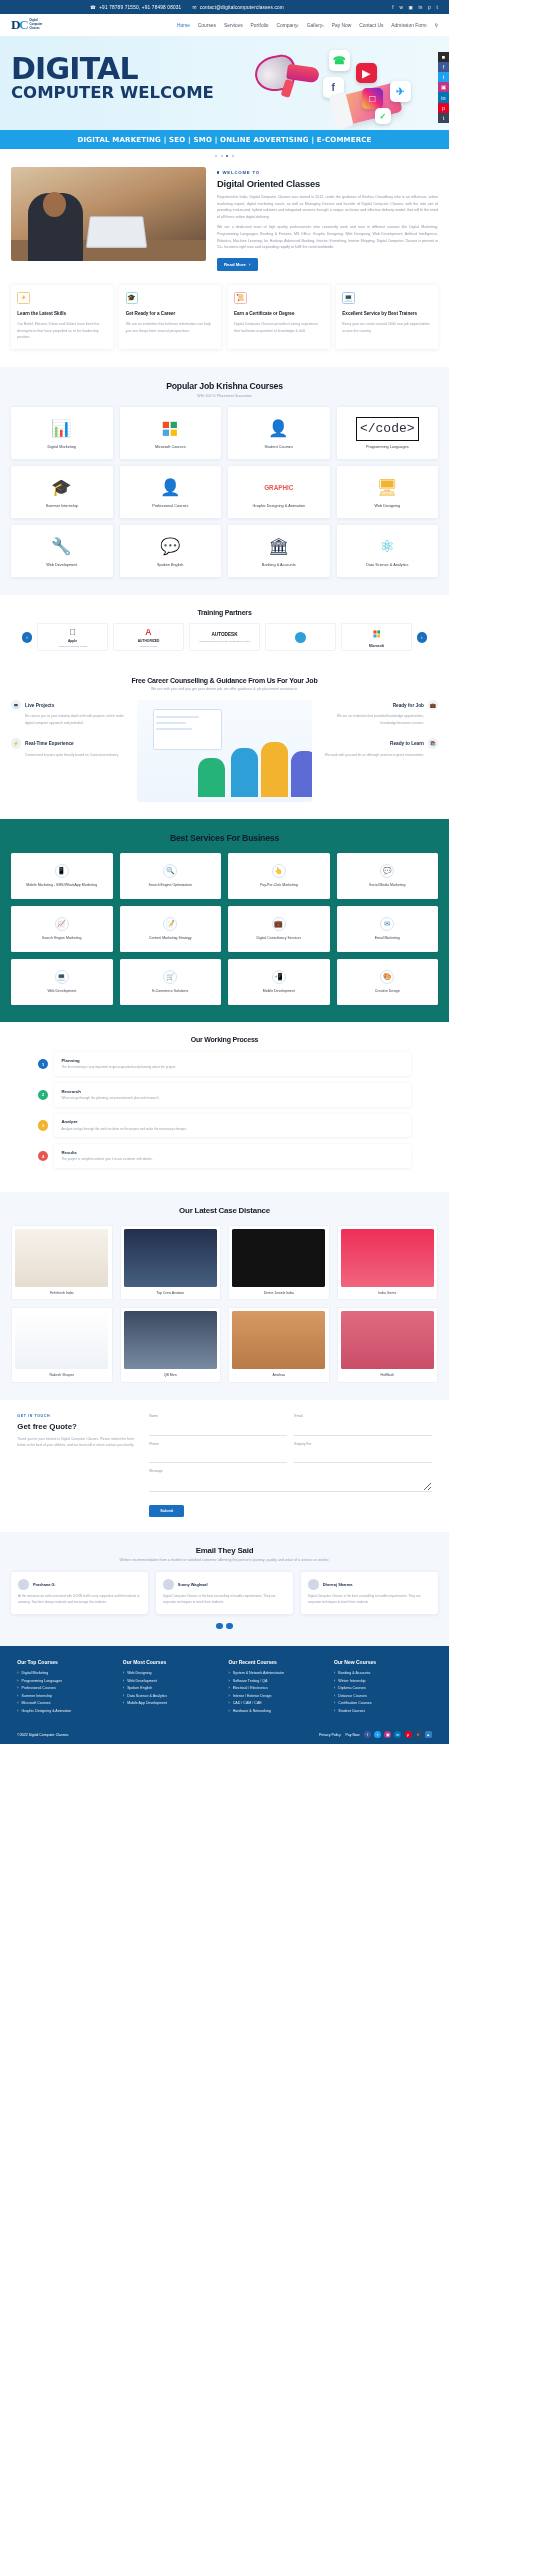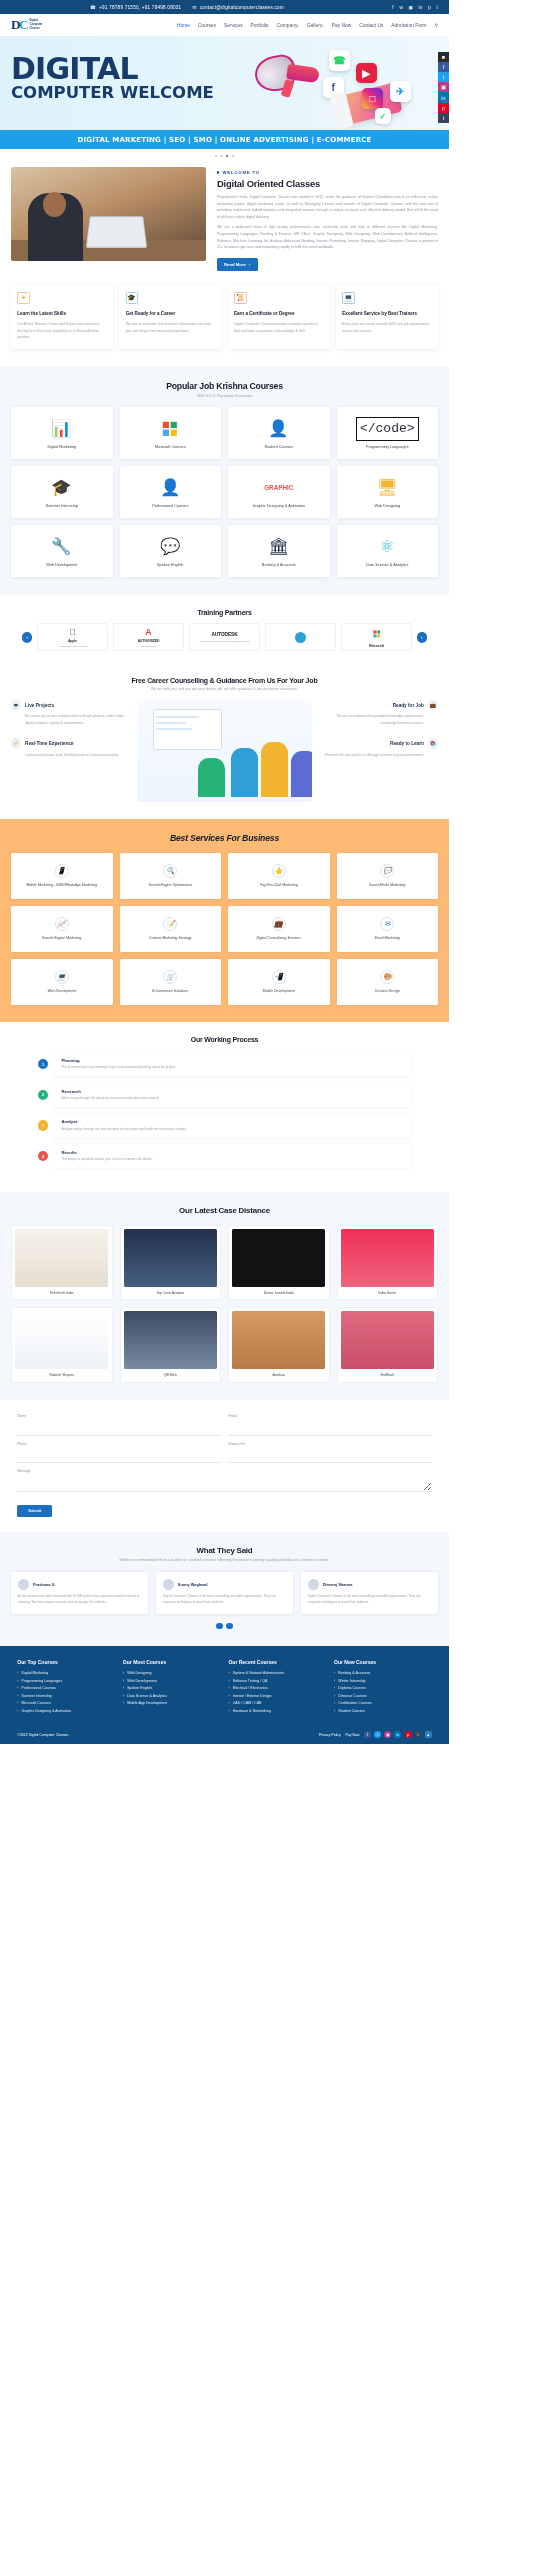--- a/index.html
+++ b/index.html
@@ -178,21 +178,21 @@
   .fic {
     width:12.6px;height:12.6px;border-radius:1.6px;border:0.8px solid #e8c9a3;
     display:flex;align-items:center;justify-content:center;font-size:7px;margin-bottom:6.3px;
   }
   .fcard h4 { font-size:4.6px; color:#141b27; margin-bottom:3.9px; line-height:1.4;}
   .fcard p { font-size:3.5px; color:#9aa1ad; line-height:1.9; }
 
   
   .sect { padding: 14px 11px 17.3px; }
   .sect.alt { background:#f4f7fc; }
-  .sect.alt2 { background:#fdba74;font-style:italic; }
+  .sect.alt2 { background:#0f766e; }
   .sect-h { text-align:center; font-size:8.7px; font-weight:bold; color:#141b27; letter-spacing:-0.2px;}
   .sect-sub { text-align:center; font-size:3.6px; color:#99a1ad; margin-top:3.1px; margin-bottom:9.4px;}
 
   
   .grid4 { display:grid; grid-template-columns:repeat(4,1fr); gap:7px; }
   .tile {
     background:#fff; box-shadow:0 0.8px 3.9px rgba(30,50,90,.08); border-radius:1.6px;
     height:52px; display:flex; flex-direction:column; align-items:center; justify-content:center; gap:4.7px;
   }
   .tile .tic { height:23.6px; display:flex; align-items:center; justify-content:center; font-size:16.5px;}
@@ -677,20 +677,25 @@
           <div class="cname">Anishaa</div>
         </div>
       <div class="case">
           <div class="thumb" style="background:linear-gradient(180deg,#e06a80,#c94f68);"></div>
           <div class="cname">Huffflash</div>
         </div>
     </div>
   </div>
 
   <div class="contact-wrap">
+    <div class="contact-left">
+      <div class="kicker">GET IN TOUCH</div>
+      <h3>Get free Quote?</h3>
+      <p>Thank you for your interest in Digital Computer Classes. Please submit the form below to the best of your abilities, and our team will in return contact you shortly.</p>
+    </div>
     <div class="form-grid">
       <div class="field">
         <label>Name</label>
         <input value="" style="">
       </div>
       <div class="field">
         <label>Email</label>
         <input value="" style="">
       </div>
       <div class="field">
@@ -705,21 +710,21 @@
         <label>Message</label>
         <textarea rows="3" style=""></textarea>
       </div>
       <div class="submit">
         <button class="btn-submit">Submit</button>
       </div>
     </div>
   </div>
 
   <div class="sect alt">
-    <div class="sect-h" style="font-size:7.9px;">What They Said</div>
+    <div class="sect-h" style="font-size:7.9px;">Email They Said</div>
     <div class="sect-sub">Written recommendation from a student or satisfied customer affirming the person's journey, quality and value of a service or worker.</div>
     <div class="tcards">
       <div class="tcard">
         <div class="thead">
             <div class="tav"></div>
             <div class="tname">Prashana G.</div>
           </div>
         <p>At the seminars we well-connected with DCNN staff is very supportive and the institute is amazing. Teachers always motivate and encourage the students.</p>
       </div>
       <div class="tcard">

